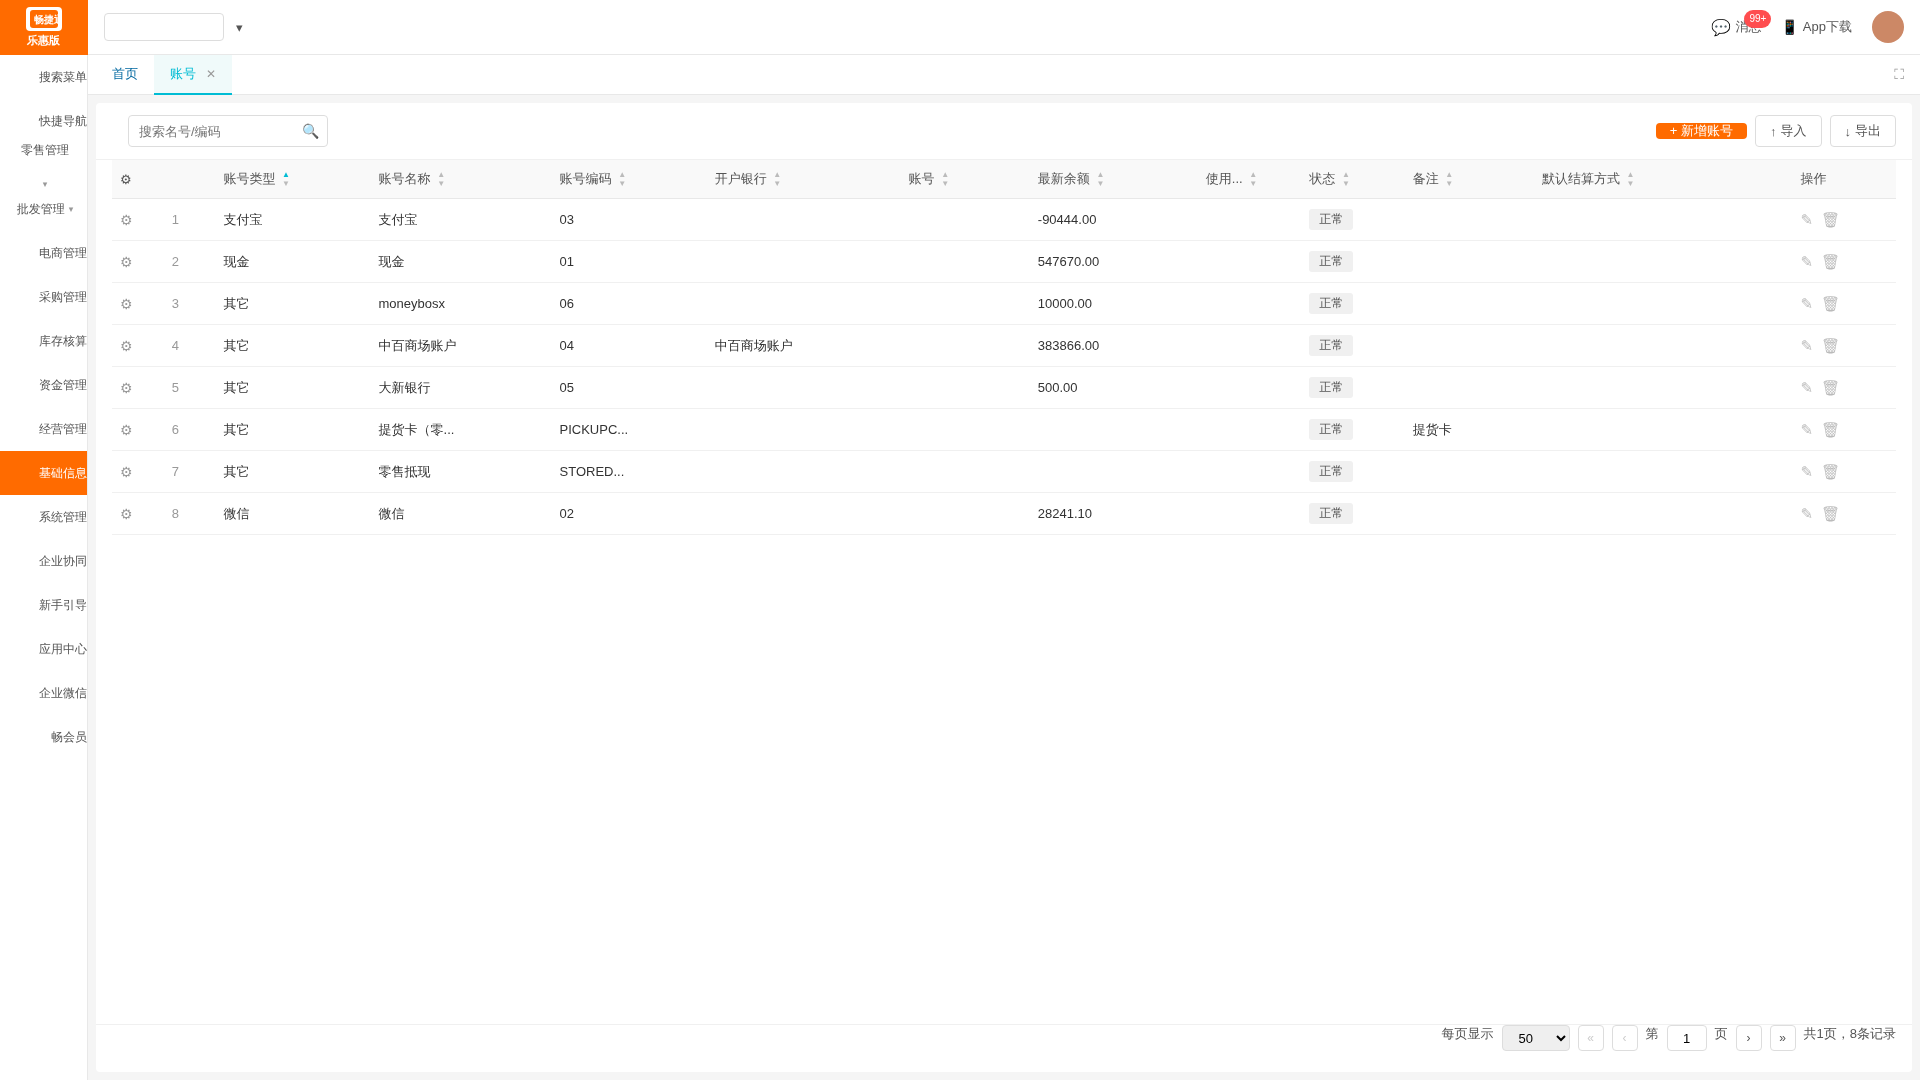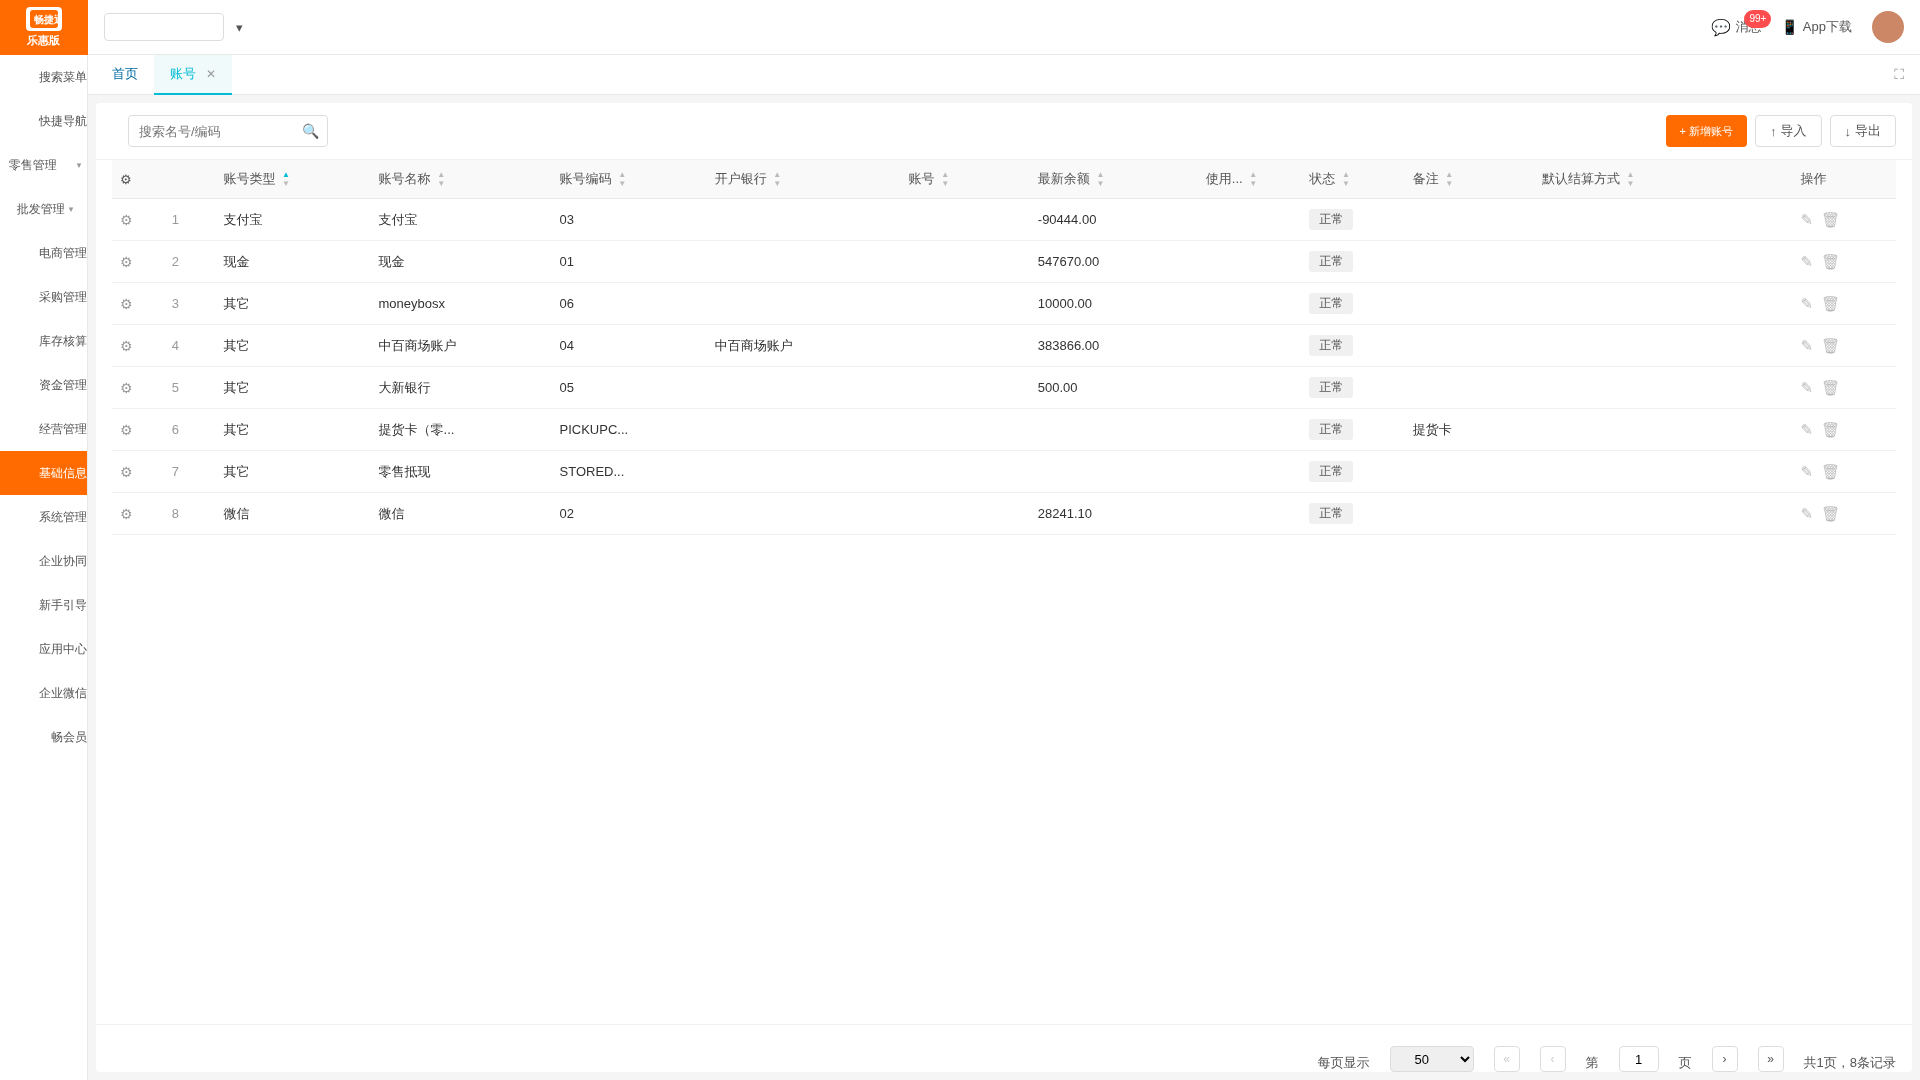--- a/index.html
+++ b/index.html
@@ -228,23 +228,23 @@
       display: flex;
       align-items: center;
       gap: 8px;
     }
     .btn-primary {
       background: #ff6b00;
       color: #fff;
       border: none;
       border-radius: 4px;
       padding: 0 14px;
-      height: 32px;
-      cursor: pointer;
-      font-size: 11px;
+      height: 16px;
+      cursor: pointer;
+      font-size: 13px;
       display: flex;
       align-items: center;
       gap: 4px;
     }
     .btn-default {
       background: #fff;
       color: #555;
       border: 1px solid #ddd;
       border-radius: 4px;
       padding: 0 14px;
@@ -326,31 +326,31 @@
       color: #bbb;
       cursor: pointer;
       font-size: 15px;
     }
 
     
     .pagination {
       height: 48px;
       border-top: 1px solid #f0f0f0;
       display: flex;
-      align-items: flex-end;
+      align-items: flex-start;
       justify-content: flex-end;
       padding: 0 16px;
-      gap: 20px;
+      gap: 8px;
       font-size: 13px;
       color: #555;
     }
     .page-size-select {
       border: 1px solid #ddd;
       border-radius: 4px;
-      padding: 2px 20px;
+      padding: 2px 12px;
       font-size: 13px;
       height: 26px;
       cursor: pointer;
     }
     .page-nav-btn {
       width: 26px;
       height: 26px;
       border: 1px solid #ddd;
       border-radius: 4px;
       background: #fff;
@@ -384,21 +384,21 @@
     </div>
     <span>乐惠版</span>
   </div>
 
   <div class="sidebar-nav-item">
     <span>搜索菜单</span>
   </div>
   <div class="sidebar-nav-item">
     <span>快捷导航</span>
   </div>
-  <div class="sidebar-nav-item" style="justify-content:center;gap:20px;">
+  <div class="sidebar-nav-item" style="justify-content:center;gap:20px;flex-direction:column;">
     <span>零售管理</span>
     <span style="font-size:9px;color:#999;">▾</span>
   </div>
   <div class="sidebar-nav-item" style="justify-content:center;gap:4px;text-align:center;">
     <span>批发管理</span>
     <span style="font-size:9px;color:#999;">▾</span>
   </div>
   <div class="sidebar-nav-item">
     <span>电商管理</span>
   </div>

